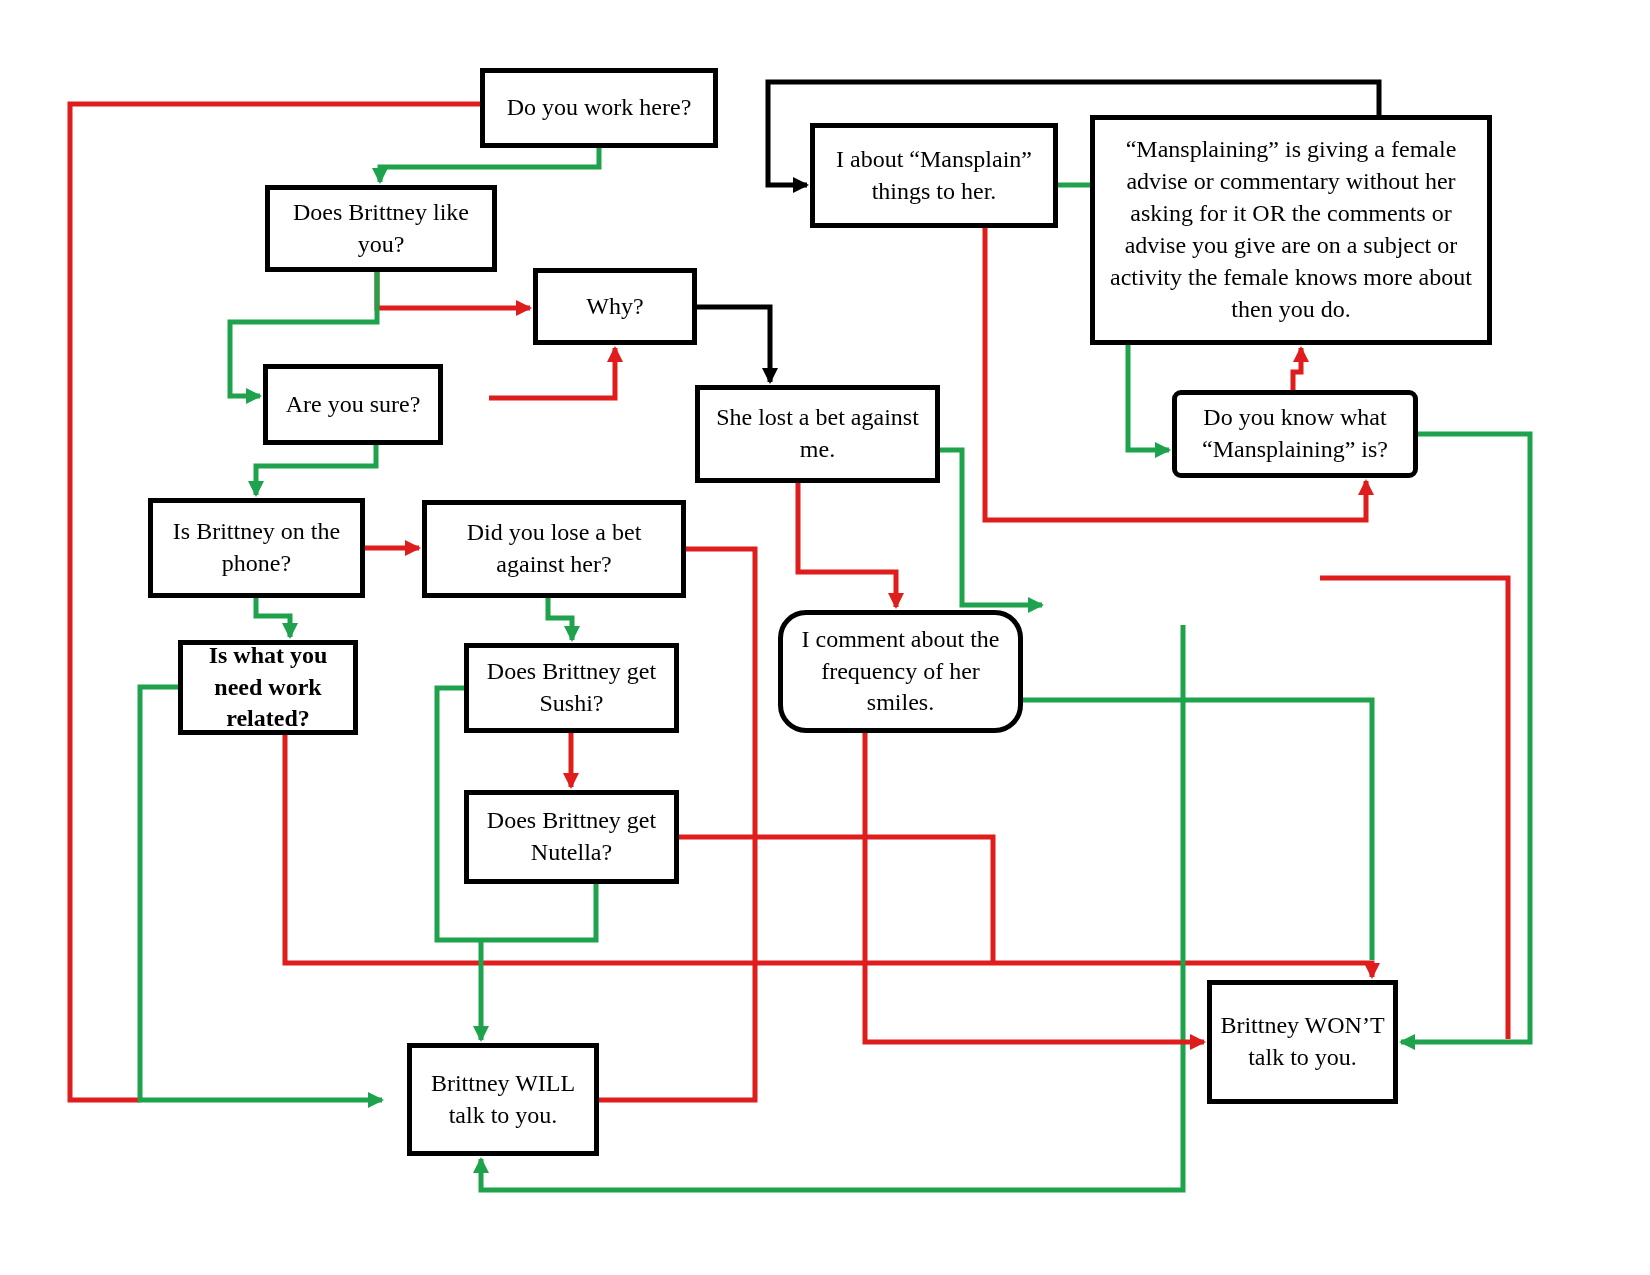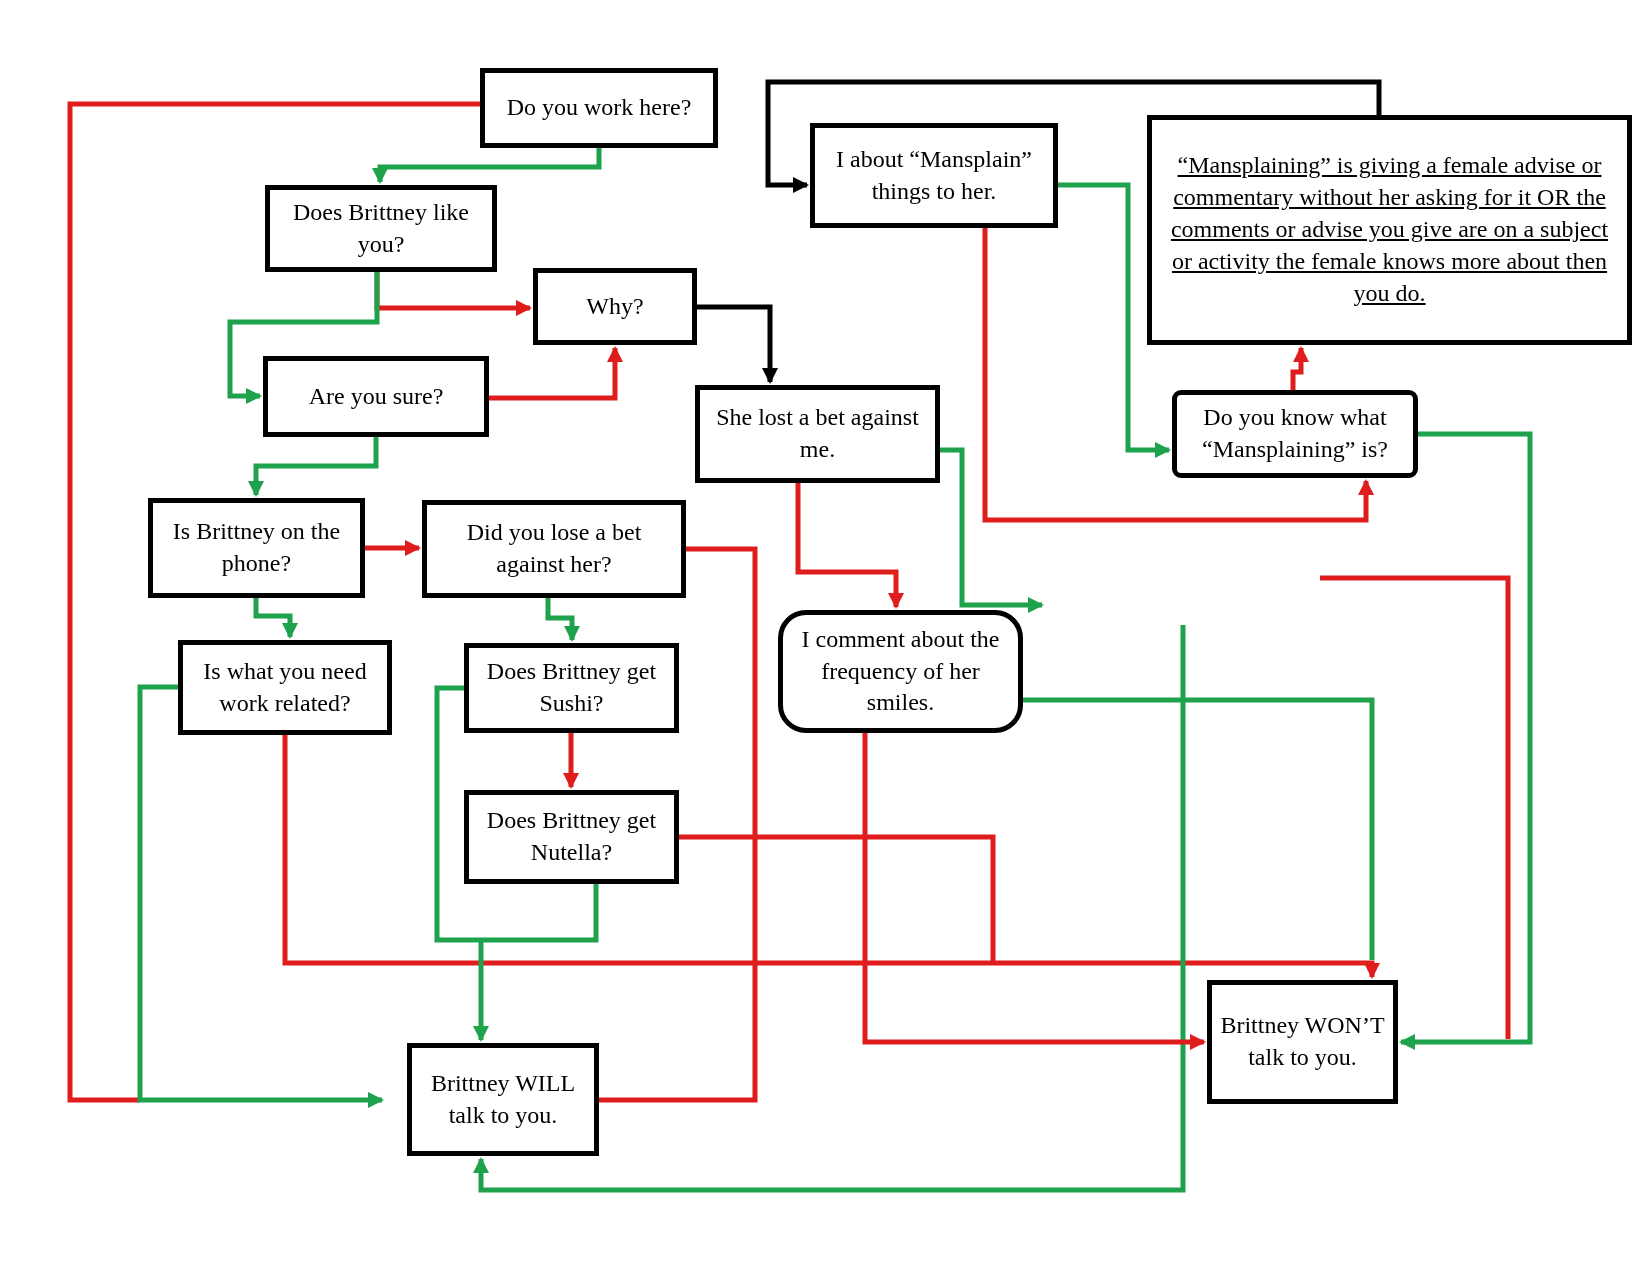--- a/index.html
+++ b/index.html
@@ -78,26 +78,26 @@
       <polyline points="1418,434 1530,434 1530,1042 1401,1042" fill="none" stroke="#1fa24c" stroke-width="5" marker-end="url(#arrow-yes)"></polyline>
       <polyline points="1320,578 1508,578 1508,1039" fill="none" stroke="#df1d1d" stroke-width="5"></polyline>
       <polyline points="1183,625 1183,1190 481,1190 481,1159" fill="none" stroke="#1fa24c" stroke-width="5" marker-end="url(#arrow-yes)"></polyline>
       <polyline points="990,700 1372,700 1372,960" fill="none" stroke="#1fa24c" stroke-width="5"></polyline>
       <polyline points="865,733 865,1042 1204,1042" fill="none" stroke="#df1d1d" stroke-width="5" marker-end="url(#arrow-no)"></polyline>
     </svg>
 
   <div class="node" id="n-work_here" style="left: 480px; top: 68px; width: 238px; height: 80px;">Do you work here?</div>
   <div class="node" id="n-brittney_like" style="left: 265px; top: 185px; width: 232px; height: 87px;">Does Brittney like you?</div>
   <div class="node" id="n-why" style="left: 533px; top: 268px; width: 164px; height: 77px;">Why?</div>
-  <div class="node" id="n-are_you_sure" style="left: 263px; top: 356px; width: 226px; height: 81px;">Are you sure?</div>
+  <div class="node" id="n-are_you_sure" style="left: 263px; top: 364px; width: 180px; height: 81px;">Are you sure?</div>
   <div class="node" id="n-phone" style="left: 148px; top: 498px; width: 217px; height: 100px;">Is Brittney on the phone?</div>
   <div class="node" id="n-lose_bet" style="left: 422px; top: 500px; width: 264px; height: 98px;">Did you lose a bet against her?</div>
-  <div class="node" id="n-work_related" style="left: 178px; top: 640px; width: 214px; height: 95px;">Is what you need work related?</div>
+  <div class="node" id="n-work_related" style="left: 178px; top: 640px; width: 180px; height: 95px; font-weight: bold;">Is what you need work related?</div>
   <div class="node" id="n-sushi" style="left: 464px; top: 643px; width: 215px; height: 90px;">Does Brittney get Sushi?</div>
   <div class="node" id="n-nutella" style="left: 464px; top: 790px; width: 215px; height: 94px;">Does Brittney get Nutella?</div>
   <div class="node" id="n-mansplain_often" style="left: 810px; top: 123px; width: 248px; height: 105px;">I about “Mansplain” things to her.</div>
-  <div class="node" id="n-definition" style="left: 1147px; top: 115px; width: 485px; height: 230px; text-decoration: underline;">“Mansplaining” is giving a female advise or commentary without her asking for it OR the comments or advise you give are on a subject or activity the female knows more about then you do.</div>
+  <div class="node" id="n-definition" style="left: 1090px; top: 115px; width: 402px; height: 230px;">“Mansplaining” is giving a female advise or commentary without her asking for it OR the comments or advise you give are on a subject or activity the female knows more about then you do.</div>
   <div class="node" id="n-lost_bet" style="left: 647px; top: 385px; width: 245px; height: 98px; margin-left: 48px;">She lost a bet against me.</div>
   <div class="node" id="n-know_mansplaining" style="left: 1172px; top: 390px; width: 246px; height: 88px; border-radius: 9px;">Do you know what “Mansplaining” is?</div>
   <div class="node" id="n-comment_smiles" style="left: 778px; top: 610px; width: 245px; height: 123px; border-radius: 28px;">I comment about the frequency of her smiles.</div>
   <div class="node" id="n-will_talk" style="left: 385px; top: 1043px; width: 192px; height: 113px; margin-left: 22px;">Brittney WILL talk to you.</div>
   <div class="node" id="n-wont_talk" style="left: 1207px; top: 980px; width: 191px; height: 124px;">Brittney WON’T talk to you.</div>
 </div>
 
 </body></html>

